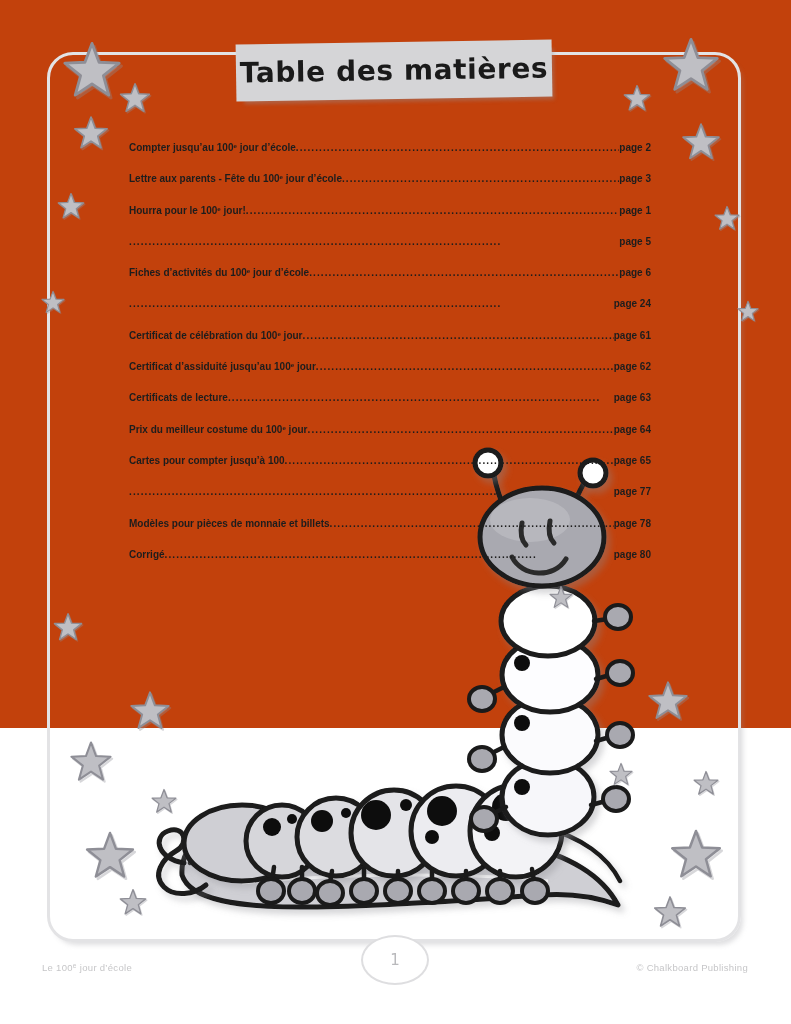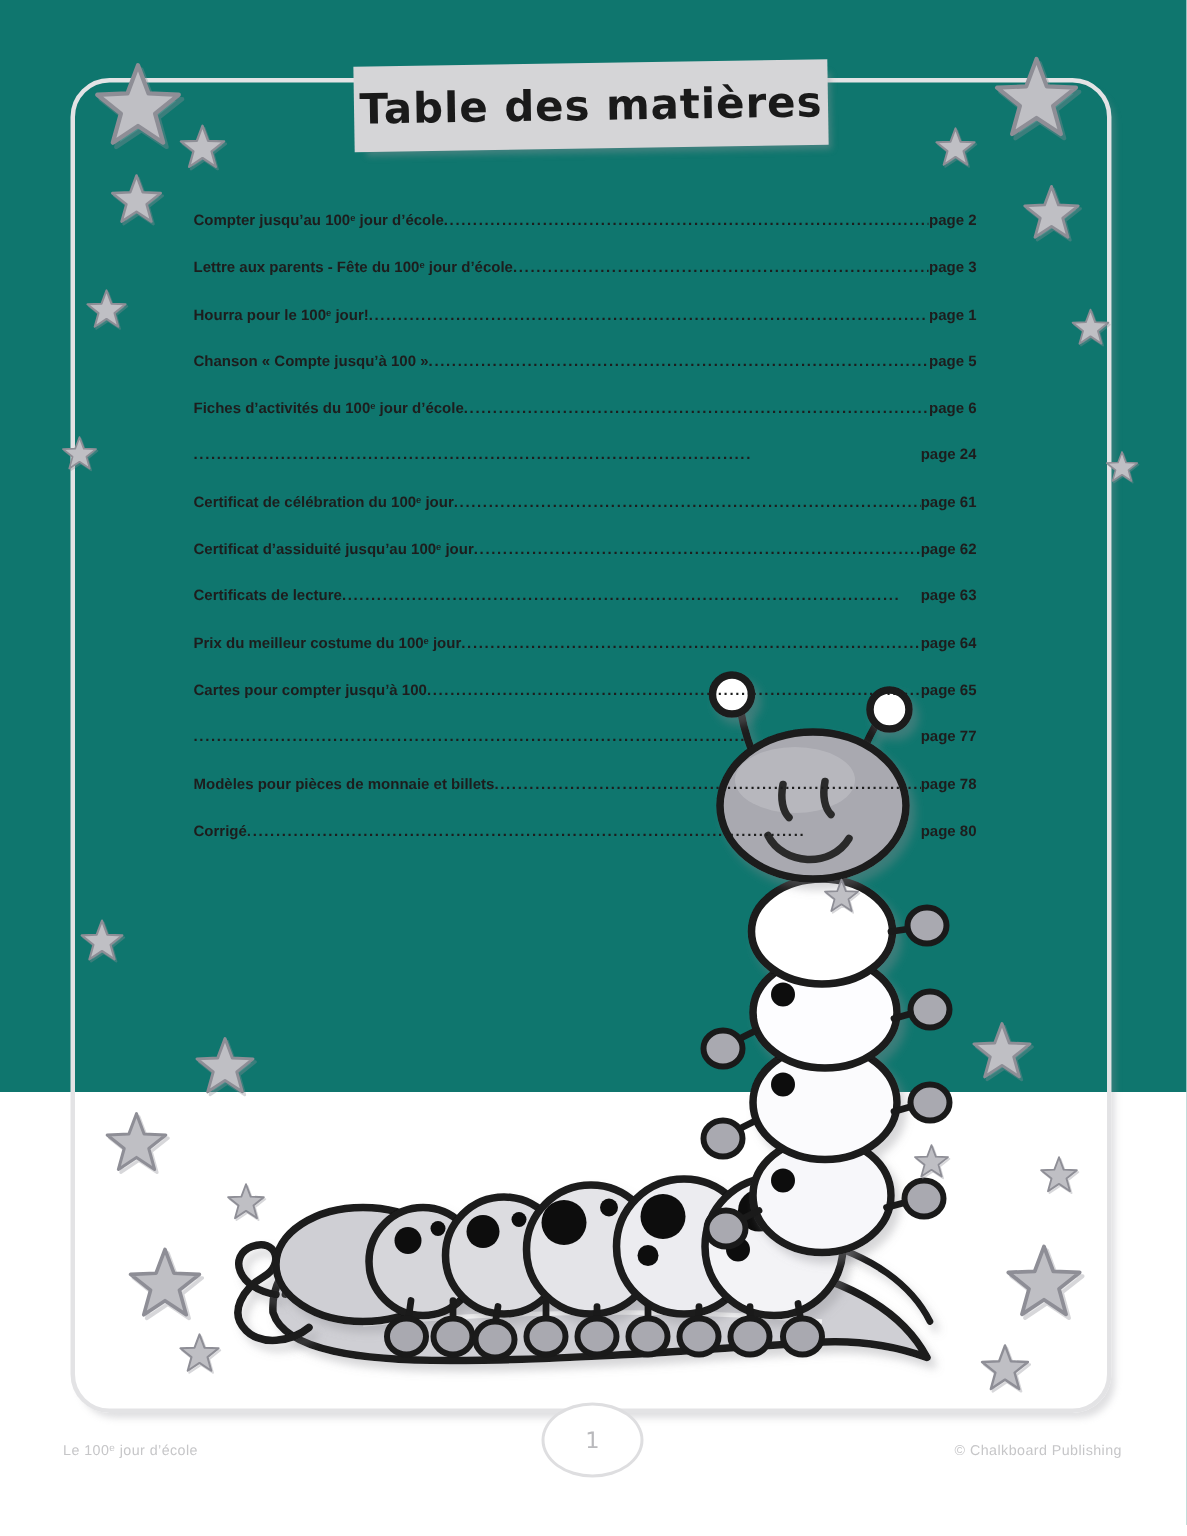--- a/index.html
+++ b/index.html
@@ -15,21 +15,21 @@
     font-family: "Liberation Sans", sans-serif;
     -webkit-font-smoothing: antialiased;
   }
 
   
   #page {
     position: absolute;
     left: 0; top: 0;
     width: 791px;
     height: 728px;
-    background: #0f766e;
+    background: #c2410c;
   }
 
   .frame {
     position: absolute;
     left: 47px;
     top: 52px;
     width: 694px;
     height: 890px;
     border: 3px solid #e3e3e5;
     border-radius: 26px;
@@ -319,21 +319,20 @@
         <span class="toc-label"><span>Lettre aux parents - Fête du 100</span><sup>e</sup><span> jour d’école</span></span>
         <span class="toc-dots">................................................................................................</span>
         <span class="toc-page">page 3</span>
       </div>
       <div class="toc-row">
         <span class="toc-label"><span>Hourra pour le 100</span><sup>e</sup><span> jour!</span></span>
         <span class="toc-dots">................................................................................................</span>
         <span class="toc-page">page 1</span>
       </div>
       <div class="toc-row">
-        <span class="toc-label"><span>Chanson « Compte jusqu’à 100 » </span></span>
         <span class="toc-dots">................................................................................................</span>
         <span class="toc-page">page 5</span>
       </div>
       <div class="toc-row">
         <span class="toc-label"><span>Fiches d’activités du 100</span><sup>e</sup><span> jour d’école</span></span>
         <span class="toc-dots">................................................................................................</span>
         <span class="toc-page">page 6</span>
       </div>
       <div class="toc-row">
         <span class="toc-dots">................................................................................................</span>

